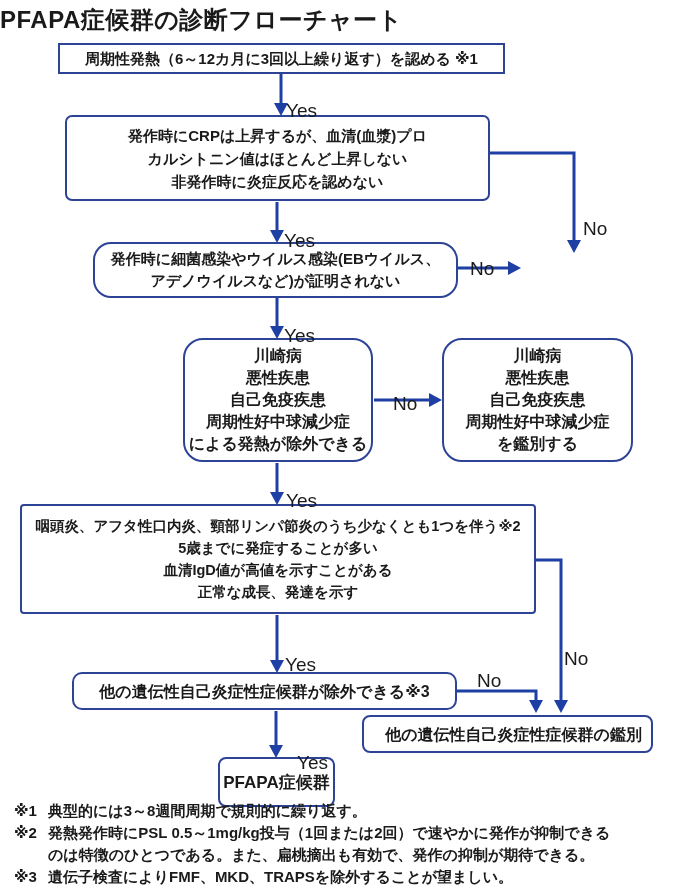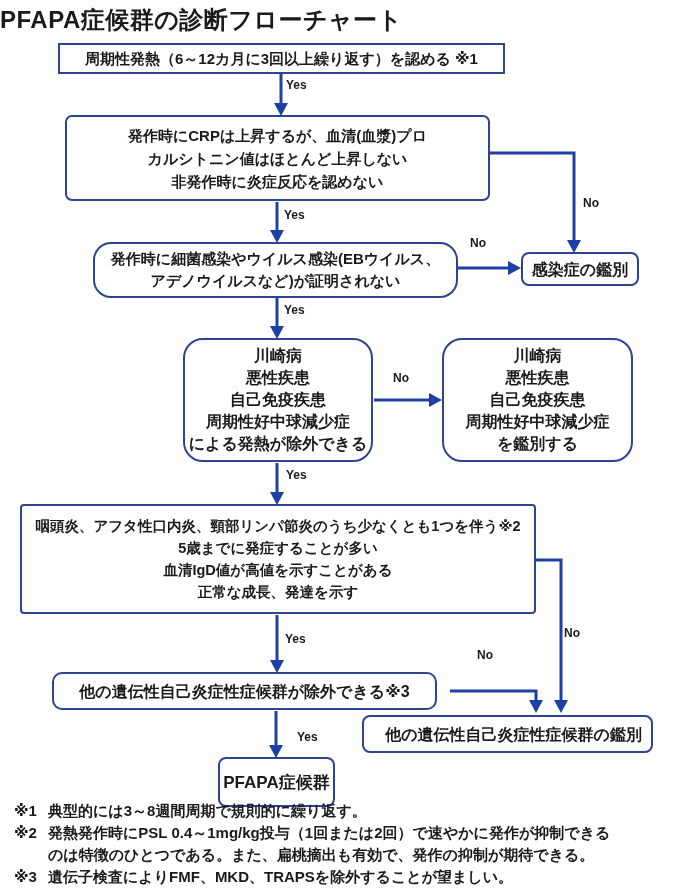--- a/index.html
+++ b/index.html
@@ -34,28 +34,29 @@
     white-space:pre-line;
     font-weight:600;
     line-height:21px;
   }
   #b1{left:58px;top:43px;width:447px;height:31px;border-radius:0;font-size:15px;}
   #b2{left:65px;top:115px;width:425px;height:86px;border-radius:7px;font-size:15px;line-height:23px;}
   #b3{left:93px;top:242px;width:365px;height:56px;border-radius:18px;font-size:15px;line-height:22px;}
   #b4{left:183px;top:338px;width:190px;height:124px;border-radius:20px;font-size:16px;line-height:22px;}
   #b5{left:442px;top:338px;width:191px;height:124px;border-radius:20px;font-size:16px;line-height:22px;}
   #b6{left:20px;top:504px;width:516px;height:110px;border-radius:4px;font-size:14.5px;line-height:22px;}
-  #b7{left:52px;top:672px;width:385px;height:38px;border-radius:10px;font-size:16px;}
+  #b7{left:72px;top:672px;width:385px;height:38px;border-radius:10px;font-size:16px;}
   #b8{left:521px;top:252px;width:118px;height:34px;border-radius:8px;font-size:16px;}
   #b9{left:362px;top:715px;width:291px;height:38px;border-radius:8px;font-size:16px;padding-left:12px;}
   #b10{left:218px;top:757px;width:117px;height:50px;border-radius:8px;font-size:17px;}
   .lbl{
     position:absolute;
-    font-size:12px;font-weight:700;
+    font-size:19px;font-weight:400;
     color:var(--text);
+    margin-top:22px;
   }
   #yes1{left:286px;top:78px;}
   #yes2{left:284px;top:208px;}
   #yes3{left:284px;top:303px;}
   #yes4{left:286px;top:468px;}
   #yes5{left:285px;top:632px;}
   #yes6{left:297px;top:730px;}
   #no1{left:583px;top:196px;}
   #no2{left:470px;top:236px;}
   #no3{left:393px;top:371px;}
@@ -137,21 +138,20 @@
   <div class="node" id="b5">川崎病
 悪性疾患
 自己免疫疾患
 周期性好中球減少症
 を鑑別する</div>
   <div class="node" id="b6">咽頭炎、アフタ性口内炎、頸部リンパ節炎のうち少なくとも1つを伴う※2
 5歳までに発症することが多い
 血清IgD値が高値を示すことがある
 正常な成長、発達を示す</div>
   <div class="node" id="b7">他の遺伝性自己炎症性症候群が除外できる※3</div>
-  <div class="node" id="b8">感染症の鑑別</div>
   <div class="node" id="b9">他の遺伝性自己炎症性症候群の鑑別</div>
   <div class="node" id="b10">PFAPA症候群</div>
 
   <span class="lbl" id="yes1">Yes</span>
   <span class="lbl" id="yes2">Yes</span>
   <span class="lbl" id="yes3">Yes</span>
   <span class="lbl" id="yes4">Yes</span>
   <span class="lbl" id="yes5">Yes</span>
   <span class="lbl" id="yes6">Yes</span>
   <span class="lbl" id="no1">No</span>
@@ -160,21 +160,21 @@
   <span class="lbl" id="no4">No</span>
   <span class="lbl" id="no5">No</span>
 
   <div class="footnotes">
     <div class="fn-row">
       <span class="fn-marker">※1</span>
       <span class="fn-text">典型的には3～8週間周期で規則的に繰り返す。</span>
     </div>
     <div class="fn-row">
       <span class="fn-marker">※2</span>
-      <span class="fn-text">発熱発作時にPSL 0.4～1mg/kg投与（1回または2回）で速やかに発作が抑制できる
+      <span class="fn-text">発熱発作時にPSL 0.5～1mg/kg投与（1回または2回）で速やかに発作が抑制できる
 のは特徴のひとつである。また、扁桃摘出も有効で、発作の抑制が期待できる。</span>
     </div>
     <div class="fn-row">
       <span class="fn-marker">※3</span>
       <span class="fn-text">遺伝子検査によりFMF、MKD、TRAPSを除外することが望ましい。</span>
     </div>
   </div>
 
 </div>
 

